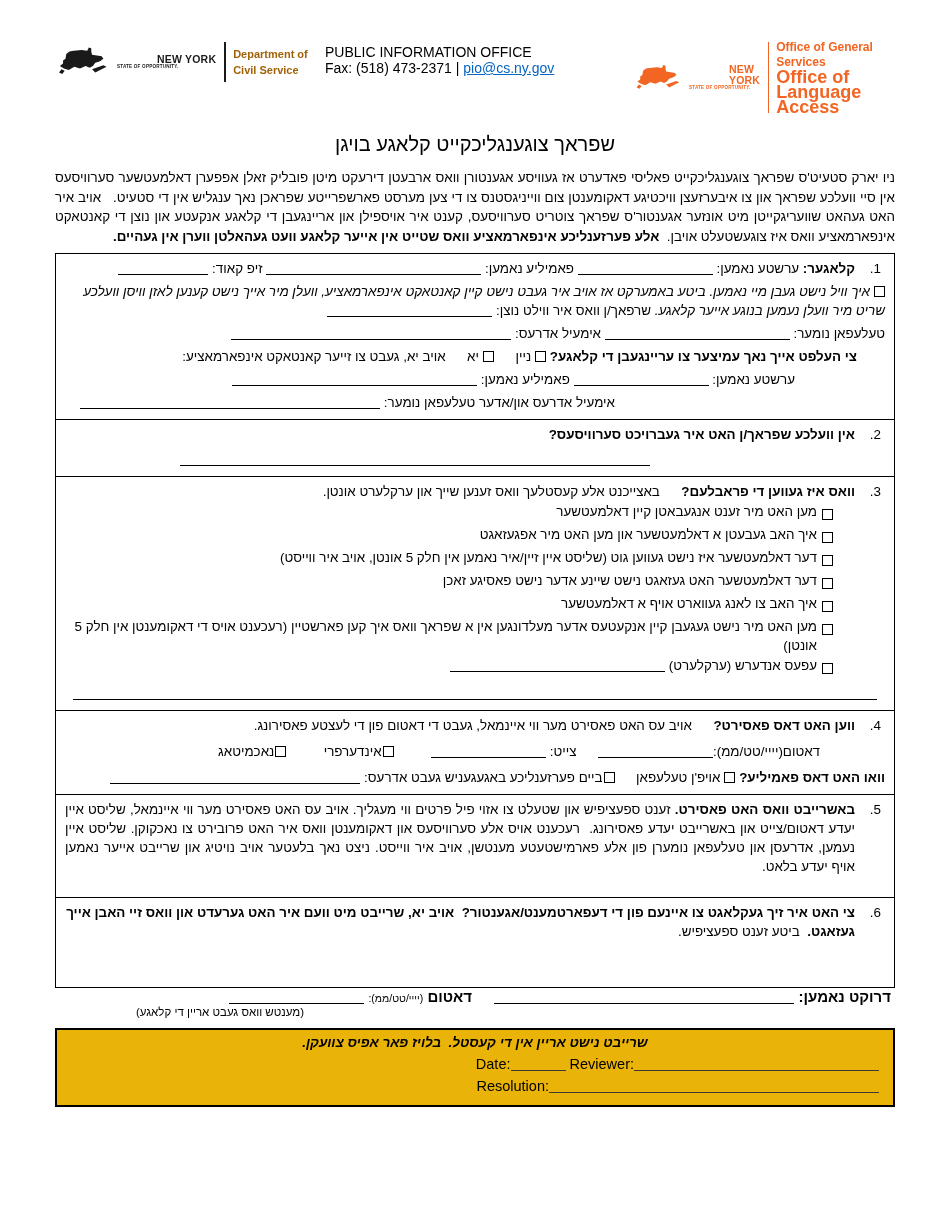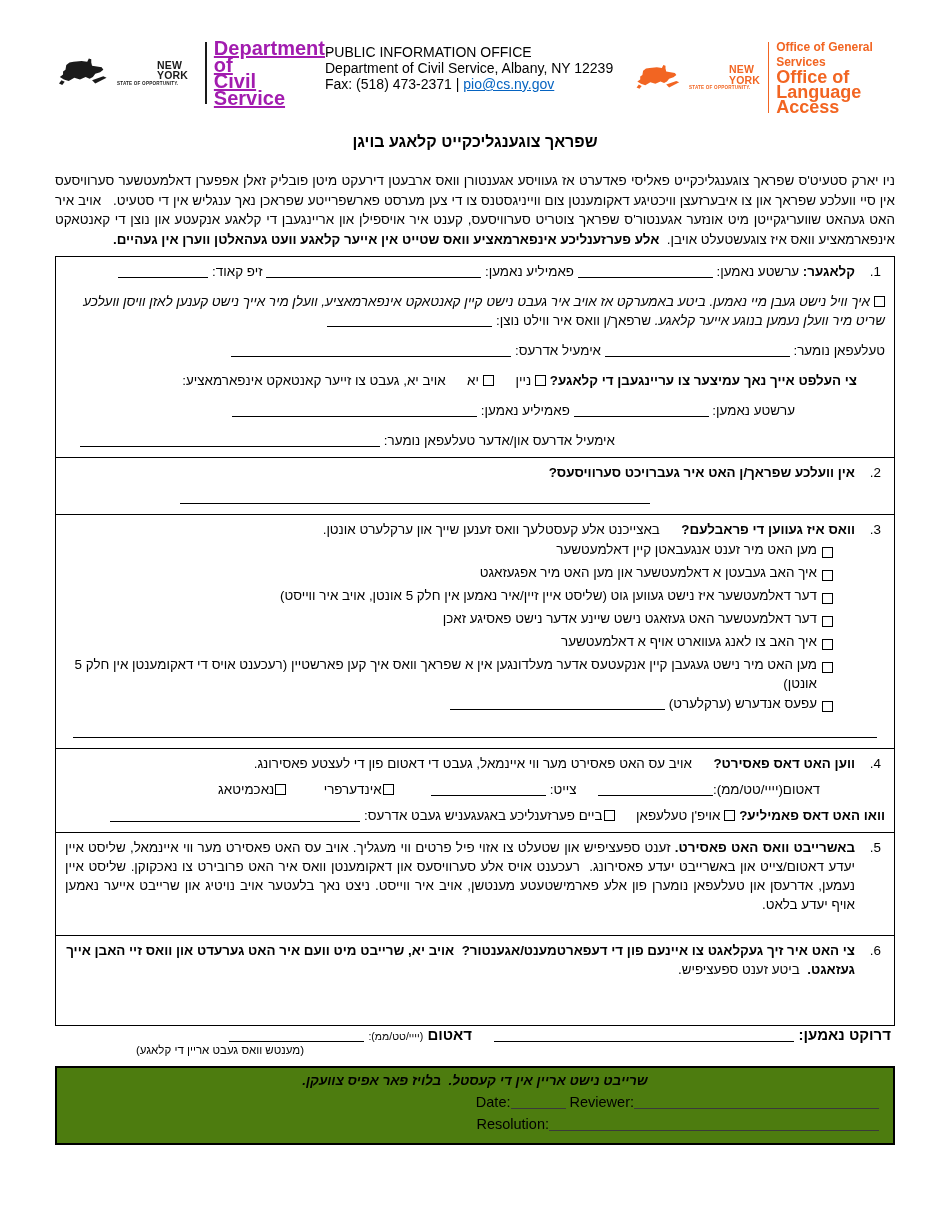--- a/index.html
+++ b/index.html
@@ -19,38 +19,38 @@
   .logo { display:flex; align-items:center; }
   .logo-mark { display:flex; align-items:center; }
   .logo-brand { margin-left:4px; line-height:1; }
   .logo-brand .brand { font-weight:bold; font-size:10.5px; letter-spacing:.2px;padding-left:40px; }
   .logo-brand .tagline { font-size:4.6px; font-weight:bold; letter-spacing:.2px; margin-top:1px; }
   .logo-div { width:2px; align-self:stretch; margin:2px 7px 2px 8px; }
   .logo.dark { color:#1a1a1a; }
   .logo.dark .logo-div { background:#1a1a1a; }
   .logo.orange { color:var(--accent); }
   .logo.orange .logo-div { background:var(--accent); }
-  .dept-text { font-weight:bold; font-size:20px; line-height:16.5px; color:#a21caf;text-decoration:underline; }
+  .dept-text { font-weight:bold; font-size:11px; line-height:16.5px; color:#a16207; }
   .ola-text  { line-height:15px; color:var(--accent); }
   .ola-text .l1 { font-weight:bold; font-size:12px; }
   .ola-text .l2 { font-weight:bold; font-size:18px; }
   a.email { color:var(--link); text-decoration:underline; }
 
   
-  .doc-title { direction:rtl; text-align:center; font-weight:bold; font-size:16px; margin:18px 0 20px; }
+  .doc-title { direction:rtl; text-align:center; font-weight:normal; font-size:20px; margin:18px 0 12px; }
   .intro { direction:rtl; text-align:justify; font-size:13.4px; line-height:19.5px; }
 
   
   .ftable { margin-top:7px; border:1.6px solid #000; }
   .sec { border-top:1.3px solid #000; direction:rtl; font-size:13.4px; line-height:19px; padding:5px 9px 7px; }
   .sec.first { border-top:none; }
   .qflex { display:flex; }
   .qnum { flex:none; width:30px; padding-right:4px; }
   .qbody { flex:1; }
-  .fline { margin:11px 0 0; }
+  .fline { margin:4px 0 0; }
   b, .bold { font-weight:bold; }
   .it { font-style:italic; }
 
   .bl { display:inline-block; border-bottom:1.2px solid #000; height:13px; vertical-align:-2px; }
   .w55{width:55px}.w90{width:90px}.w115{width:115px}
   .w135{width:135px}.w165{width:165px}.w185{width:185px}.w215{width:215px}
   .w245{width:245px}.w250{width:250px}.w280{width:280px}.w300{width:300px}.w330{width:330px}
   .w470{width:470px}.wfull{width:98%}
 
   .cb { display:inline-block; width:11px; height:11px; border:1.3px solid #000; vertical-align:-1px; margin-left:4px; background:#fff; }
@@ -69,21 +69,21 @@
   .s3bottom { margin-top:6px; text-align:center; }
   .s5body { text-align:justify; }
   .minh105 { min-height:103px; } .minh92 { min-height:90px; }
 
   
   .sig { direction:rtl; padding:0 4px; font-size:15px; }
   .sig .fmt { font-size:10.5px; }
   .sigcap { direction:rtl; font-size:11.5px; padding-right:110px; width:440px; text-align:center; margin-top:1px; }
 
   
-  .office { margin-top:10px; border:2.5px solid #000; background:#4d7c0f; padding:3px 14px 8px; }
+  .office { margin-top:10px; border:2.5px solid #000; background:#eab308; padding:3px 14px 8px; }
   .office-notice { direction:rtl; text-align:center; font-weight:bold; font-style:italic; font-size:13.5px; line-height:20px; }
   .office-line { direction:ltr; text-align:right; font-size:14.5px; line-height:22px; }
   .office .bl { border-bottom-color:#3a3a3a; }
 </style>
 </head>
 <body>
 
 <div class="page">
 
   <div class="hdr">
@@ -103,21 +103,20 @@
         <span class="logo-div"></span>
         <span class="dept-text">
           <div>Department of</div>
           <div>Civil Service</div>
         </span>
       </div>
     </div>
 
     <div class="hdr-center">
       <div>PUBLIC INFORMATION OFFICE</div>
-      <div>Department of Civil Service, Albany, NY 12239</div>
       <div><span>Fax: (518) 473-2371 | </span><a href="#" class="email">pio@cs.ny.gov</a></div>
     </div>
 
     <div class="hdr-right">
       <div class="logo orange">
         <span class="logo-mark">
           <svg width="52" height="40" viewBox="0 0 72 50">
             <path fill="currentColor" d="M6 30 L10 27 L10 23 L13 21 L14 15 L18 12 L23 11 L33 10 L40 11 L42 7 L45 8 L45 12 L46 16 L58 18 L60 21 L56 24 L50 26 L47 30 L43 32 L38 30 L31 33 L24 31 L17 35 L11 33 Z"></path>
             <path fill="currentColor" d="M46 34 L60 29 L64 31 L50 38 Z"></path>
             <path fill="currentColor" d="M8 34 L12 36 L9 40 L5 38 Z"></path>

